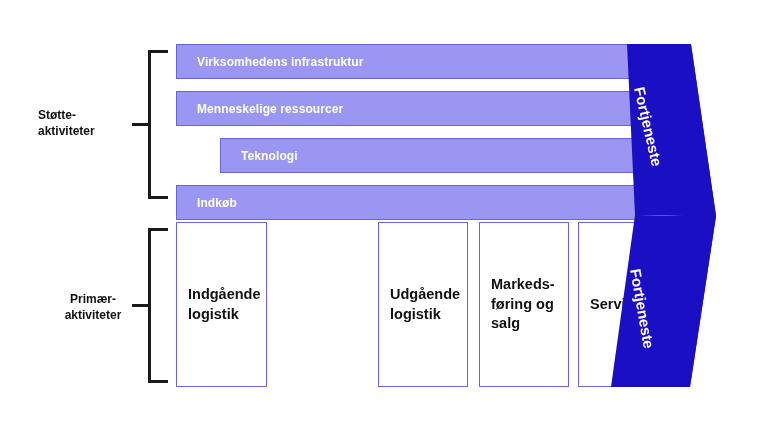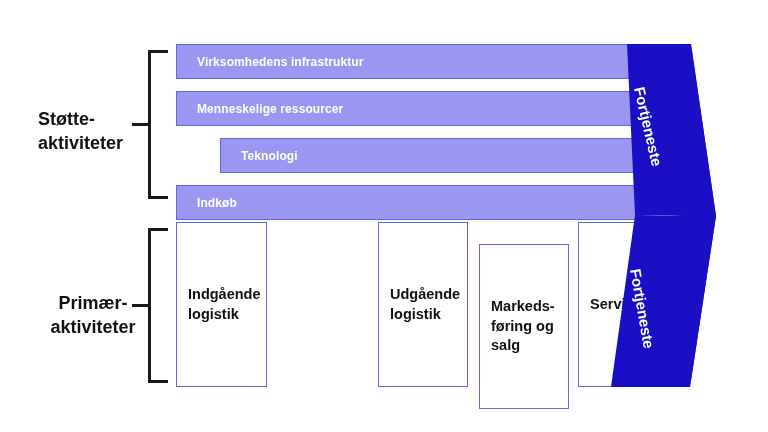--- a/index.html
+++ b/index.html
@@ -15,21 +15,21 @@
     width: 768px;
     height: 432px;
     background: #ffffff;
     overflow: hidden;
   }
 
   
   .group-label {
     position: absolute;
     font-weight: bold;
-    font-size: 18px;
+    font-size: 12px;
     line-height: 1.32;
     color: #111111;
     text-align: left;
     white-space: pre-line;
   }
   #label-support  { left: 38px; top: 108px; width: 110px; }
   #label-primary  { left: 38px; top: 292px; width: 110px; text-align: center; }
 
   
   .bracket {
@@ -105,21 +105,21 @@
     font-weight: bold;
     font-size: 14.5px;
     line-height: 1.34;
     padding-left: 11px;
     padding-right: 6px;
     white-space: pre-line;
   }
   #primary-box-0 { left: 176px; width: 91px; }
   #primary-box-1 { left: 274px; width: 90px; }
   #primary-box-2 { left: 378px; width: 90px; }
-  #primary-box-3 { left: 479px; width: 90px; margin-top: 22px; }
+  #primary-box-3 { left: 479px; width: 90px; }
   #primary-box-4 { left: 578px; width: 90px; }
 
   
   #margin-arrow {
     position: absolute;
     left: 0; top: 0;
     width: 768px; height: 432px;
     pointer-events: none;
   }
   .margin-text {

